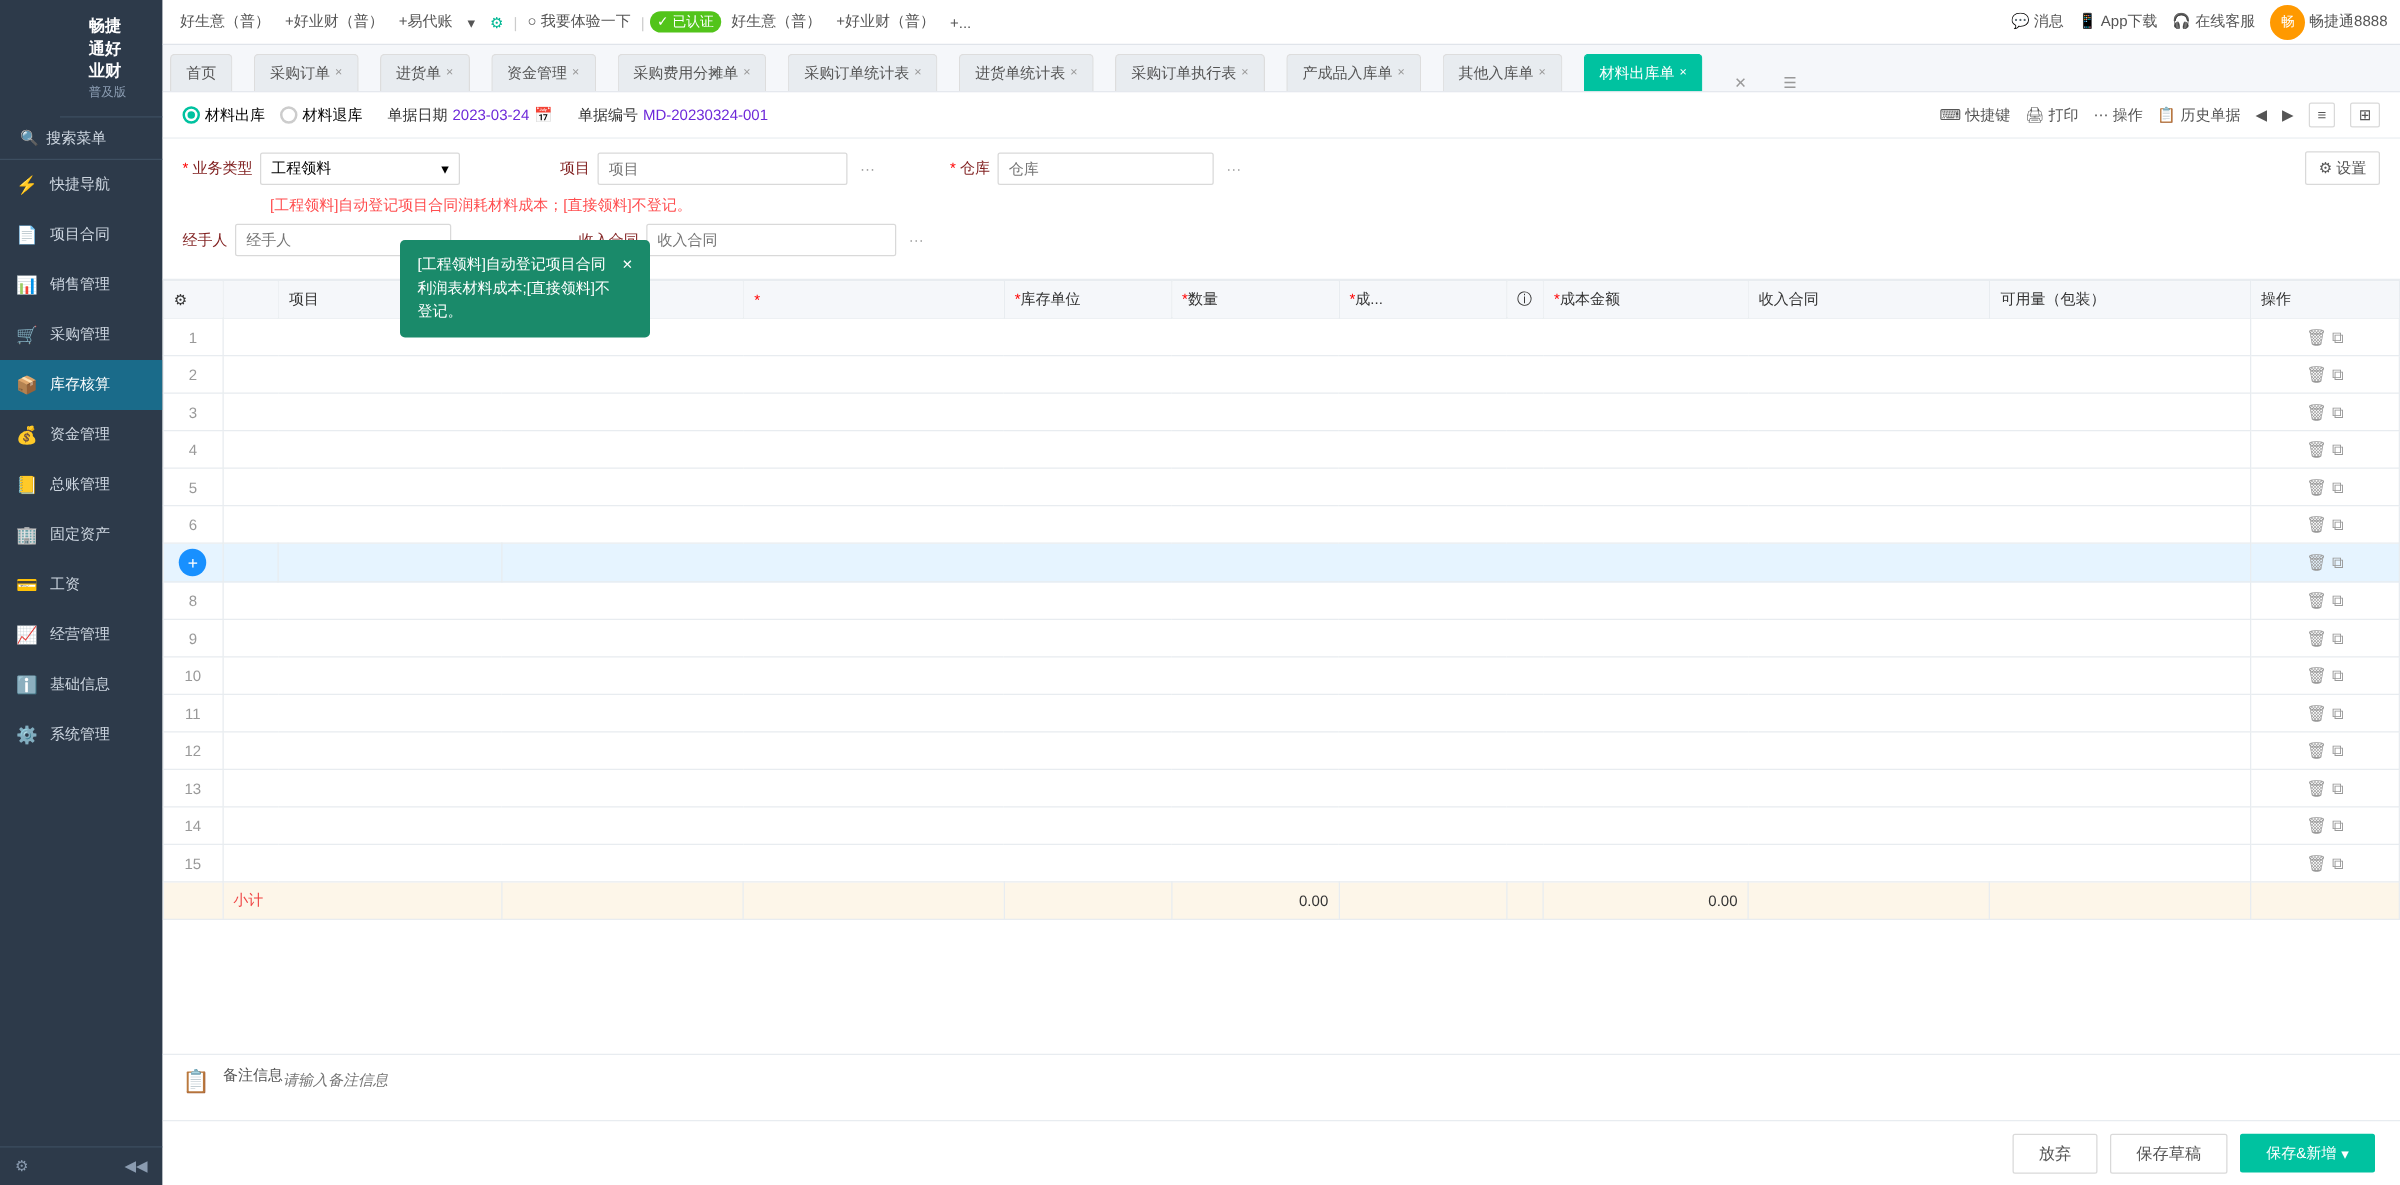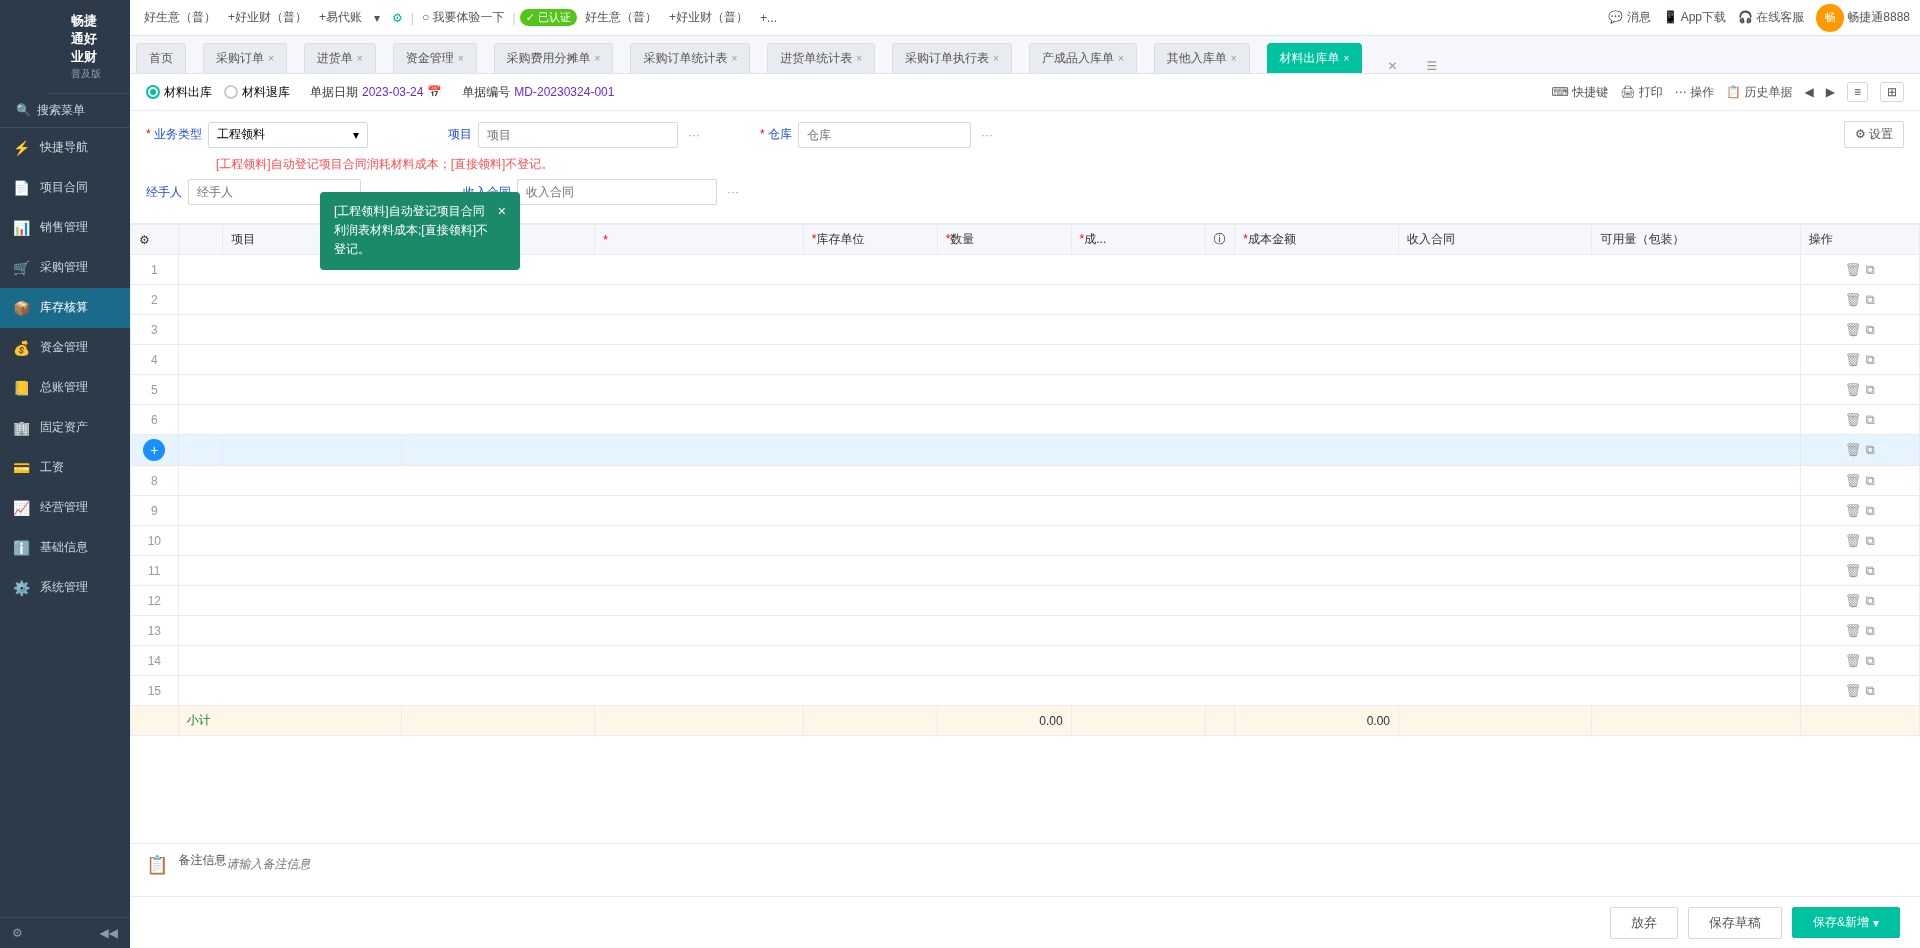--- a/index.html
+++ b/index.html
@@ -50,21 +50,21 @@
     .radio-dot.checked::after { content: ''; width: 6px; height: 6px; border-radius: 50%; background: #00c2a0; }
     .date-field { display: flex; align-items: center; gap: 4px; color: #333; }
     .date-value { color: #6d28d9; font-weight: 500; }
     .page-header-right { display: flex; align-items: center; gap: 12px; }
     .header-btn { display: flex; align-items: center; gap: 3px; cursor: pointer; color: #555; font-size: 12px; }
 
     
     .form-area { padding: 10px 16px; background: #fff; border-bottom: 1px solid #e8ecf0; flex-shrink: 0; }
     .form-row { display: flex; align-items: center; gap: 20px; margin-bottom: 8px; }
     .form-field { display: flex; align-items: center; gap: 6px; }
-    .form-label { color: #1d4ed8; white-space: nowrap; }
+    .form-label { color: #7f1d1d; white-space: nowrap; }
     .form-label.required::before { content: '* '; color: red; }
     .form-input { border: 1px solid #d9d9d9; border-radius: 2px; padding: 3px 8px; min-width: 120px; height: 26px; font-size: 12px; }
     .form-input-select { border: 1px solid #d9d9d9; border-radius: 2px; padding: 3px 8px; min-width: 160px; height: 26px; font-size: 12px; display: flex; align-items: center; justify-content: space-between; cursor: pointer; background: #fff; }
     .form-dots { color: #999; cursor: pointer; margin-left: 4px; }
 
     
     .tooltip-box { position: absolute; background: #1a8a6a; color: #fff; padding: 10px 14px; border-radius: 4px; font-size: 12px; line-height: 1.6; max-width: 200px; z-index: 100; top: 192px; left: 320px; }
     .tooltip-close { float: right; cursor: pointer; color: #fff; font-size: 14px; margin-left: 8px; margin-top: -2px; }
 
     
@@ -72,21 +72,21 @@
     table { width: 100%; border-collapse: collapse; table-layout: fixed; }
     th { background: #f5f7fa; border: 1px solid #e8ecf0; padding: 6px 8px; text-align: left; font-weight: normal; color: #333; white-space: nowrap; position: sticky; top: 0; z-index: 10; font-size: 12px; }
     th .required-star { color: red; }
     td { border: 1px solid #e8ecf0; padding: 4px 8px; height: 30px; font-size: 12px; color: #333; }
     tr.active-row td { background: #e6f4ff; }
     .row-num { color: #999; text-align: center; width: 30px; }
     .action-col { text-align: center; }
     .icon-btn { cursor: pointer; color: #999; font-size: 13px; margin: 0 2px; }
     .add-row-btn { width: 22px; height: 22px; background: #1890ff; color: #fff; border-radius: 50%; display: inline-flex; align-items: center; justify-content: center; cursor: pointer; font-size: 14px; }
     .subtotal-row td { background: #fdf6e9; font-weight: 500; }
-    .subtotal-label { color: #15803d; padding-left: 8px; }
+    .subtotal-label { color: #ef4444; padding-left: 8px; }
 
     
     .notes-area { border-top: 1px solid #e8ecf0; padding: 8px 16px; display: flex; align-items: flex-start; gap: 10px; background: #fff; flex-shrink: 0; }
     .notes-icon { color: #1890ff; font-size: 18px; margin-top: 2px; }
     .notes-label { color: #555; font-size: 12px; margin-bottom: 4px; font-weight: 500; }
     .notes-input { flex: 1; border: none; outline: none; color: #3b82f6; font-size: 12px; padding: 4px 0; resize: none; font-family: inherit; font-style: italic; }
 
     
     .bottom-bar { height: 52px; background: #fff; border-top: 1px solid #e8ecf0; display: flex; align-items: center; justify-content: flex-end; padding: 0 20px; gap: 10px; flex-shrink: 0; }
     .btn { padding: 6px 20px; border-radius: 2px; cursor: pointer; font-size: 13px; border: 1px solid #d9d9d9; background: #fff; color: #555; }

